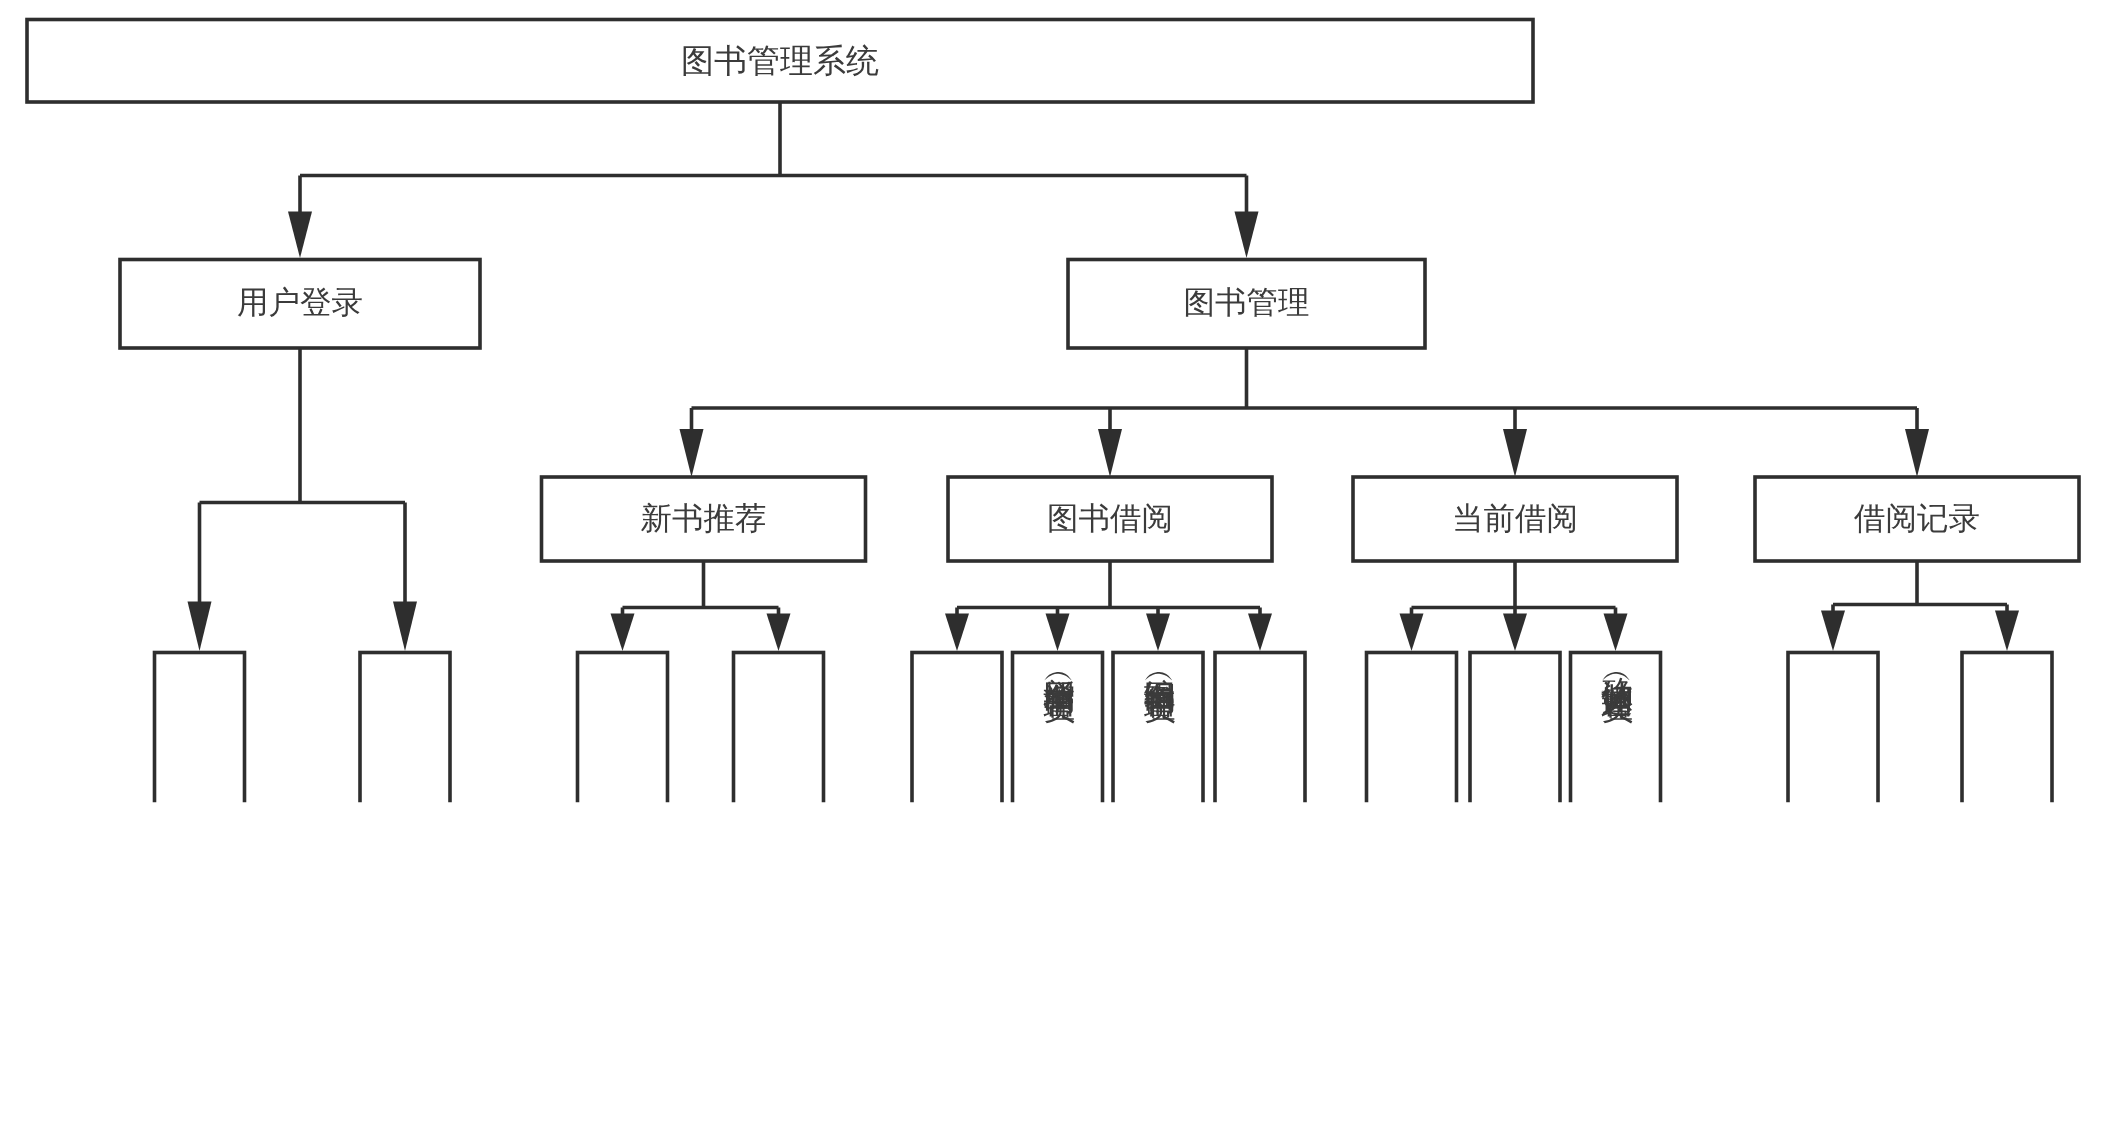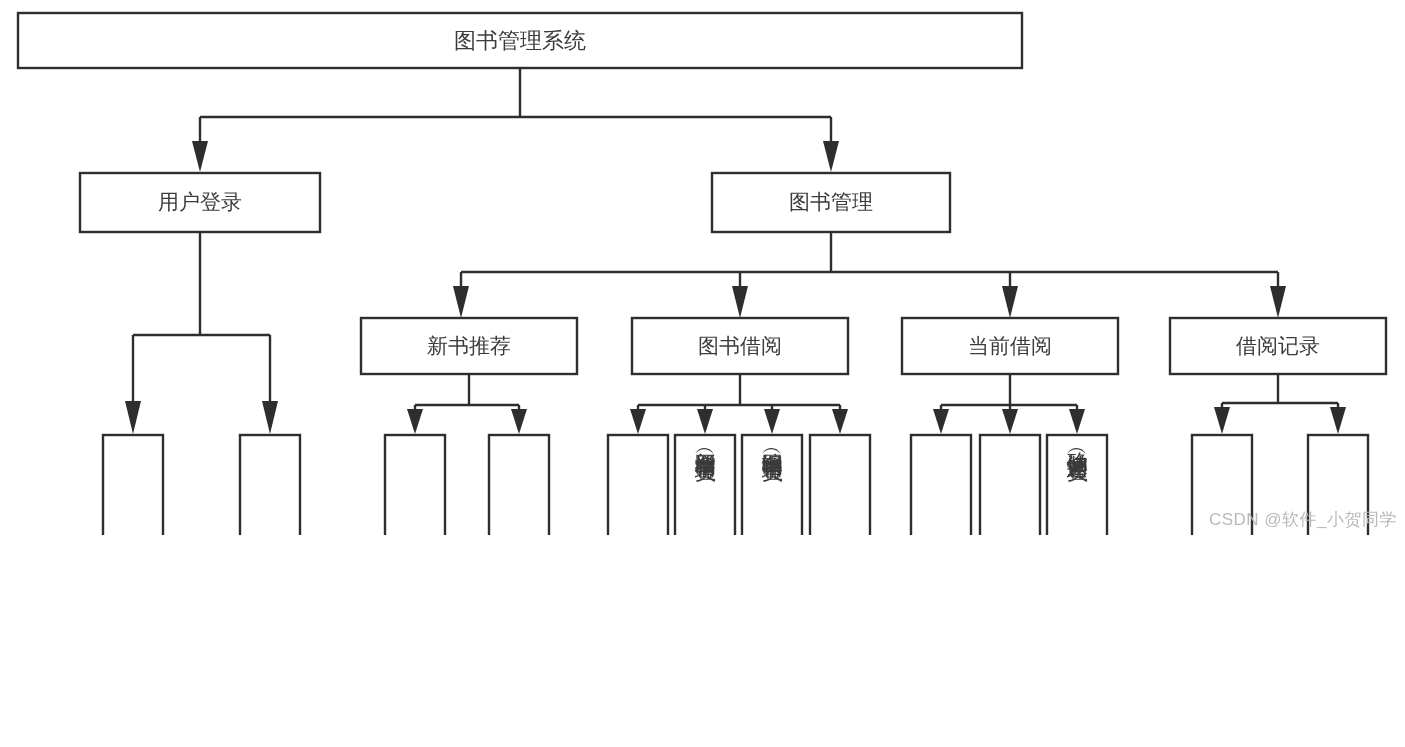--- a/index.html
+++ b/index.html
@@ -250,15 +250,14 @@
     <span class="vlabel">确认归还（管理员）</span>
   </div>
 
   <div class="vlabel-wrap" style="left:1192px; top:435px; width:60px; height:300px;">
     <span class="vlabel">新增借阅记录</span>
   </div>
   <div class="vlabel-wrap" style="left:1308px; top:435px; width:60px; height:300px;">
     <span class="vlabel">查询借阅记录</span>
   </div>
 
-  <div id="watermark">CSDN @软件_小贺同学</div>
 
 </div>
 
 </body></html>

